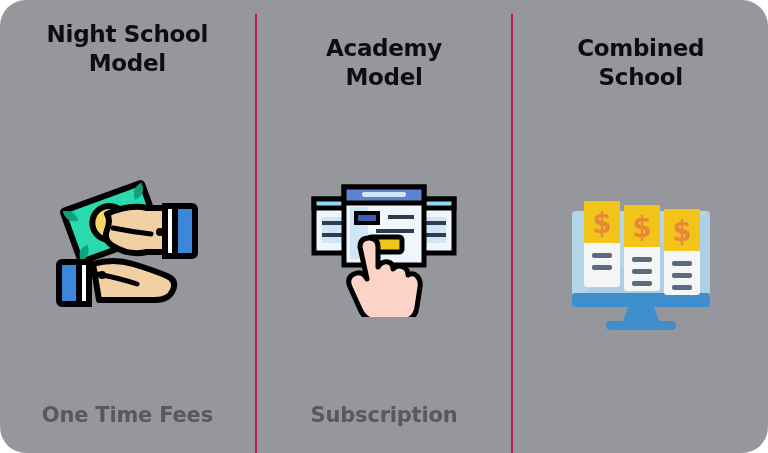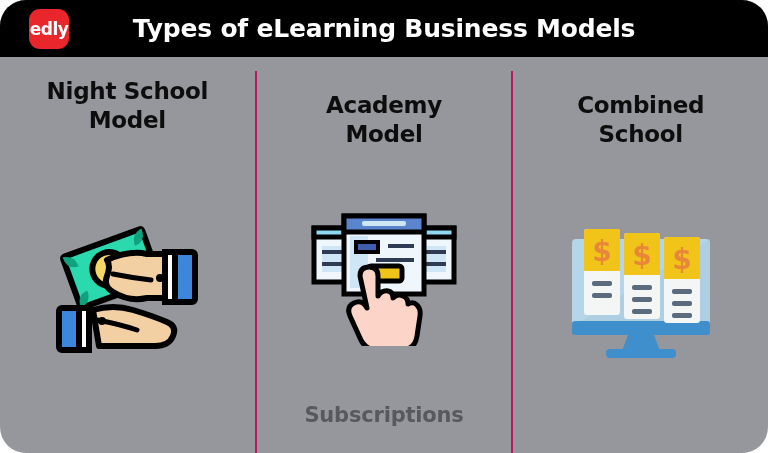--- a/index.html
+++ b/index.html
@@ -123,26 +123,20 @@
     padding-bottom: 8px;
   }
   .col-caption.two-line { padding-bottom: 2px; }
 </style>
 </head>
 <body>
 
 <div class="infographic">
   <div class="card">
 
-    <div class="header">
-      <div class="logo">
-        <span class="logo-text">edly</span>
-      </div>
-      <div class="header-title">Types of eLearning Business Models</div>
-    </div>
 
     <div class="columns">
 
       <div class="column">
         <div class="col-title">Night School
 Model</div>
         <div class="icon-wrap">
           <svg width="160" height="140" viewBox="0 0 160 140">
 
             <g transform="rotate(-20 62 52)">
@@ -166,20 +160,21 @@
             <g>
               <path d="M46 94 q20 -6 40 0 q20 6 34 12 q10 4 6 14 q-4 10 -18 10 l-56 0 -6 -36 Z" fill="#F3CFA4" stroke="#000000" stroke-width="6" stroke-linejoin="round"></path>
               <path d="M50 104 q22 4 40 10" fill="none" stroke="#000000" stroke-width="5" stroke-linecap="round"></path>
               <circle cx="55" cy="105" r="4" fill="#000000"></circle>
 
               <rect x="12" y="92" width="30" height="42" rx="3" fill="#3C86DC" stroke="#000000" stroke-width="6"></rect>
               <rect x="32" y="92" width="10" height="42" fill="#ffffff" stroke="#000000" stroke-width="6"></rect>
             </g>
           </svg>
         </div>
+        <div class="col-caption">One Time Fees</div>
       </div>
 
       <div class="column">
         <div class="col-title">Academy
 Model</div>
         <div class="icon-wrap">
           <svg width="160" height="140" viewBox="0 0 160 140">
 
             <rect x="10" y="22" width="50" height="54" fill="#F0F7FC" stroke="#000000" stroke-width="5"></rect>
             <rect x="10" y="22" width="50" height="9" fill="#8ED8F0" stroke="#000000" stroke-width="5"></rect>
@@ -201,21 +196,21 @@
             <rect x="84" y="38" width="26" height="4" fill="#2F3B52"></rect>
             <rect x="72" y="52" width="38" height="4" fill="#2F3B52"></rect>
 
             <rect x="64" y="60" width="34" height="15" rx="3" fill="#F0C419" stroke="#000000" stroke-width="5"></rect>
 
             <g>
               <path d="M56 70 q0 -9 9 -9 q9 0 9 9 l0 20 q4 -6 10 -5 q5 1 5 7 q5 -5 10 -2 q5 2 5 8 q5 -3 9 1 q4 4 3 11 l-3 20 q-2 14 -16 14 l-24 0 q-12 0 -17 -12 l-10 -22 q-4 -9 4 -13 q8 -4 13 5 Z" fill="#FCD4C8" stroke="#000000" stroke-width="5" stroke-linejoin="round"></path>
             </g>
           </svg>
         </div>
-        <div class="col-caption">Subscriptions</div>
+        <div class="col-caption">Subscription</div>
       </div>
 
       <div class="column">
         <div class="col-title">Combined
 School</div>
         <div class="icon-wrap">
           <svg width="170" height="140" viewBox="0 0 170 140">
 
             <rect x="16" y="16" width="138" height="88" rx="4" fill="#B5D5E8"></rect>
             <path d="M16 104 L154 16 L154 104 Z" fill="#A7C9DE" opacity="0.55"></path>

